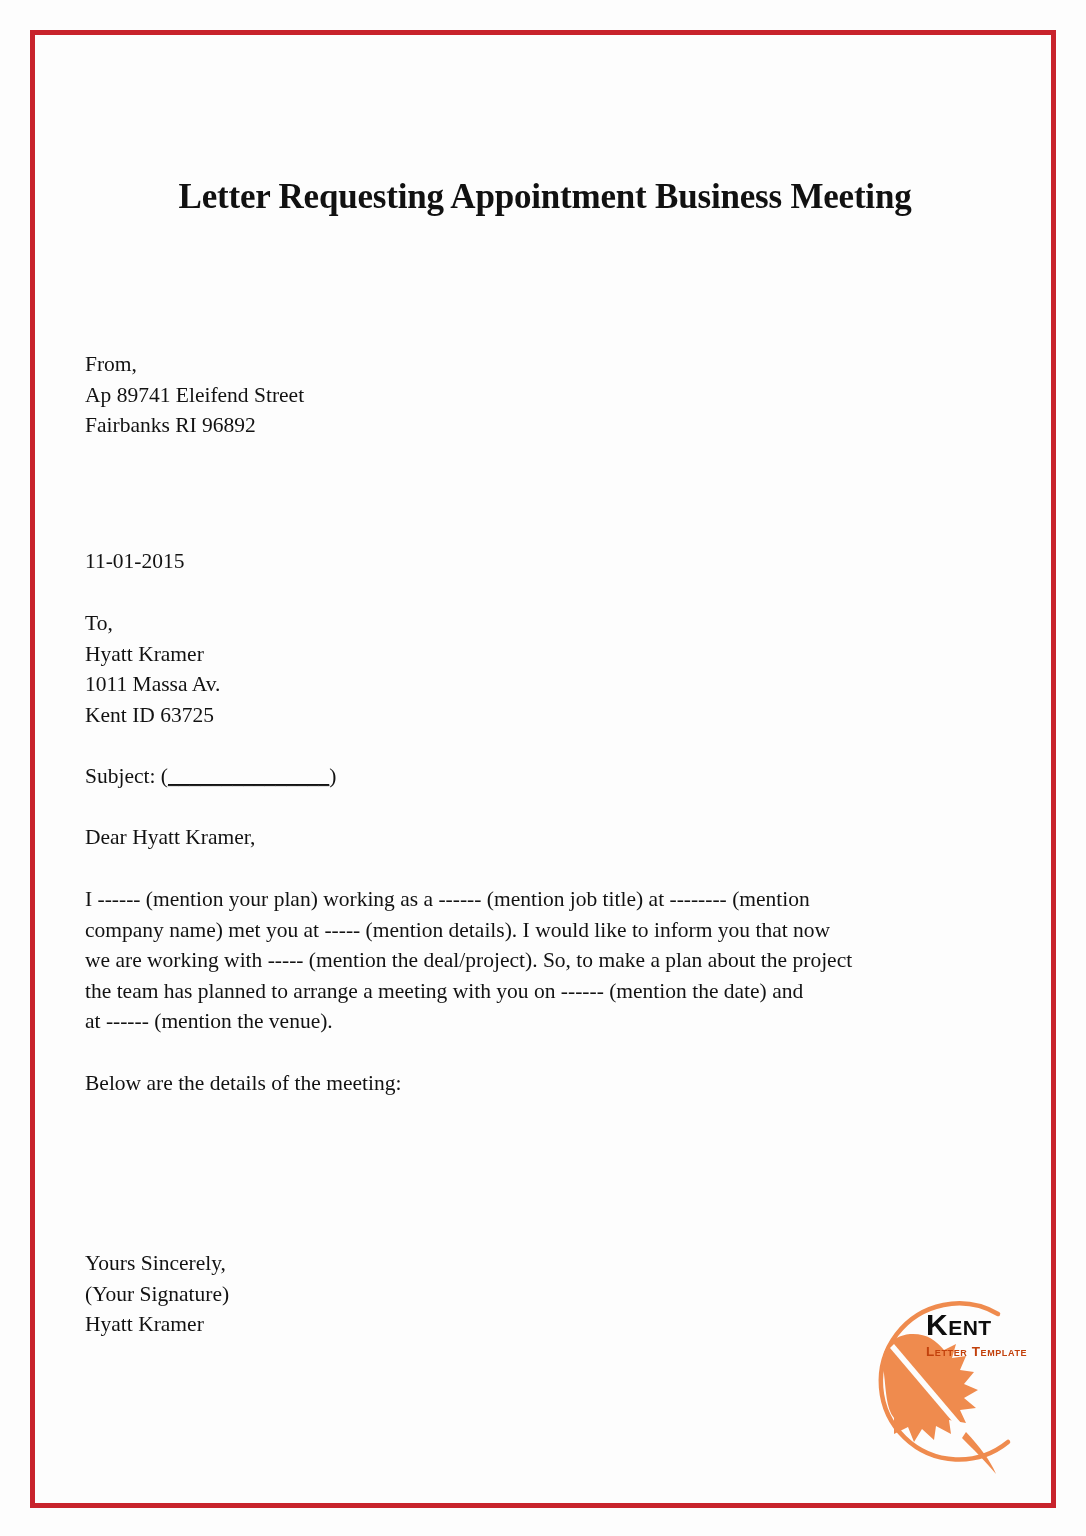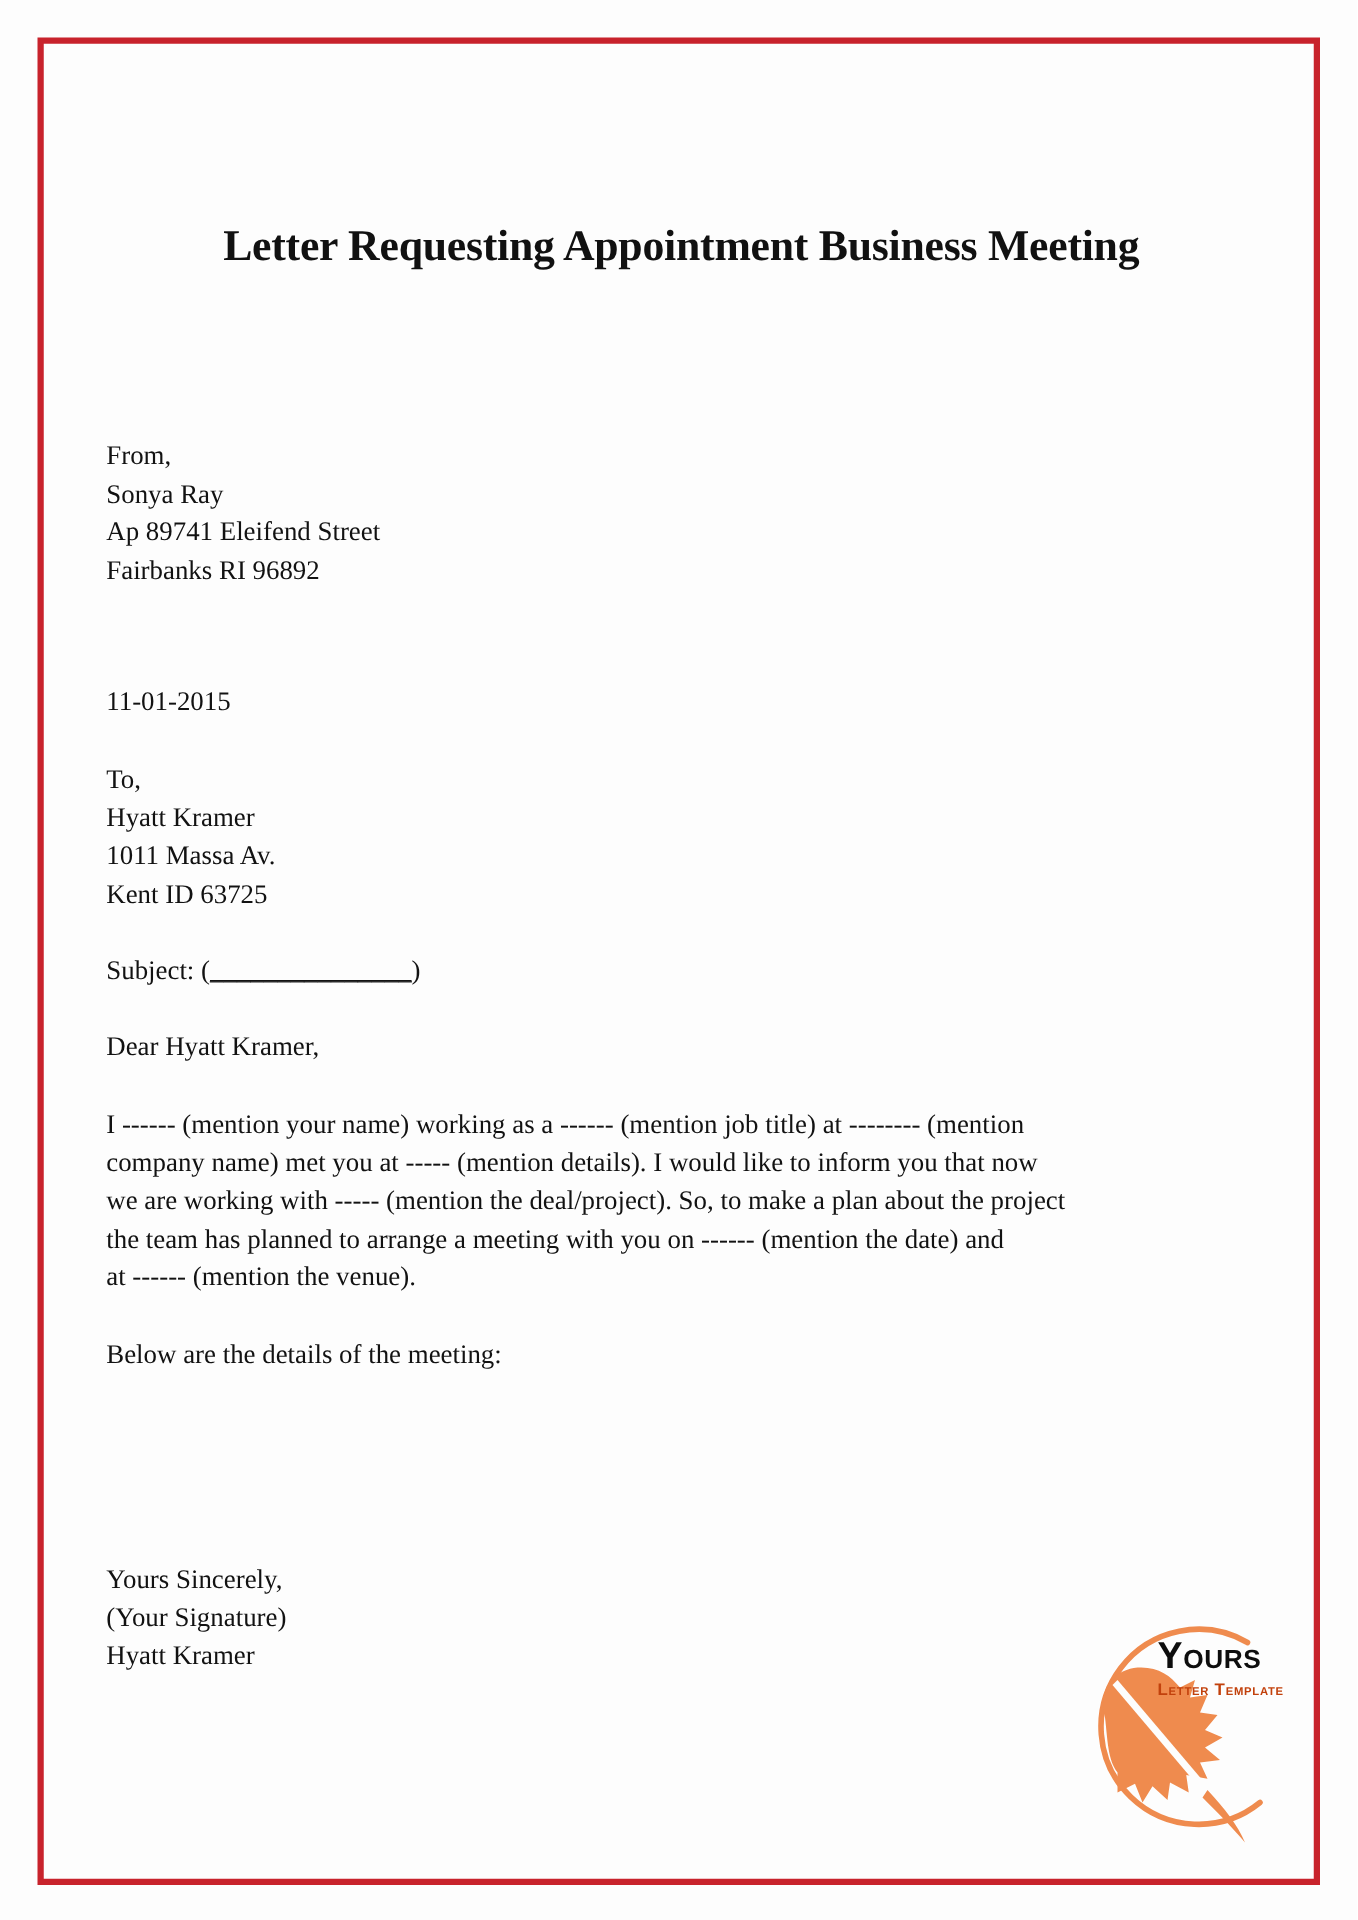--- a/index.html
+++ b/index.html
@@ -114,40 +114,39 @@
 <div class="page">
 
   <div class="page-border"></div>
 
   <div class="content">
 
     <div class="doc-title">Letter Requesting Appointment Business Meeting</div>
 
     <div class="block sender-block">
       <div class="line">From,</div>
-      <div class="line">Sonya Ray</div>
       <div class="line">Ap 89741 Eleifend Street</div>
       <div class="line">Fairbanks RI 96892</div>
     </div>
 
     <div class="block date-line">11-01-2015</div>
 
     <div class="block recipient-block">
       <div class="line">To,</div>
       <div class="line">Hyatt Kramer</div>
       <div class="line">1011 Massa Av.</div>
       <div class="line">Kent ID 63725</div>
     </div>
 
     <div class="block subject-line"><span>Subject: (</span><span class="subject-blank">_______________</span><span>)</span></div>
 
     <div class="block salutation">Dear Hyatt Kramer,</div>
 
     <div class="block body-para">
-      <div class="line">I ------ (mention your name) working as a ------ (mention job title) at -------- (mention</div>
+      <div class="line">I ------ (mention your plan) working as a ------ (mention job title) at -------- (mention</div>
       <div class="line">company name) met you at ----- (mention details). I would like to inform you that now</div>
       <div class="line">we are working with ----- (mention the deal/project). So, to make a plan about the project</div>
       <div class="line">the team has planned to arrange a meeting with you on ------ (mention the date) and</div>
       <div class="line">at ------ (mention the venue).</div>
     </div>
 
     <div class="block details-intro">Below are the details of the meeting:</div>
 
 
     <div class="block closing-block">
@@ -179,18 +178,18 @@
                  L 66 150 L 60 135
                  L 46 142 L 46 126
                  C 38 116, 38 98, 36 82 Z" fill="#ef8b4e"></path>
 
         <path d="M 46 52 L 124 144 L 120 148 L 42 56 Z" fill="#fdfdfd"></path>
 
         <path d="M 118 140 C 132 155, 142 168, 148 182 C 138 170, 124 156, 114 146 Z" fill="#ef8b4e"></path>
       </g>
     </svg>
     <div class="logo-text">
-      <div class="logo-best">Yours</div>
+      <div class="logo-best">Kent</div>
       <div class="logo-sub">Letter Template</div>
     </div>
   </div>
 
 </div>
 
 </body></html>

